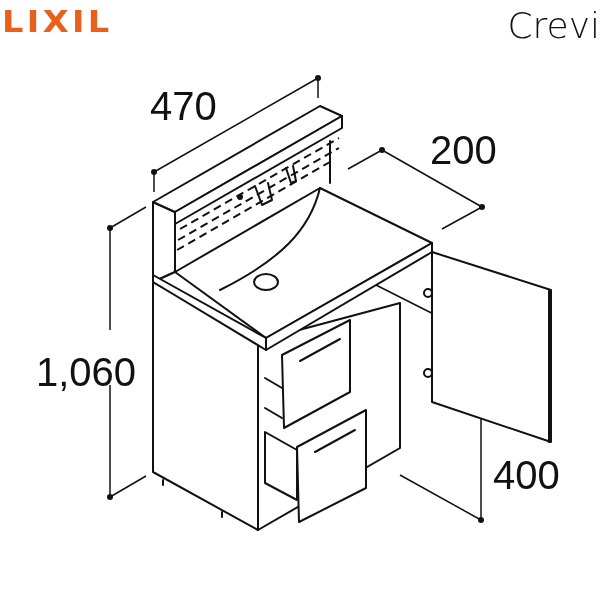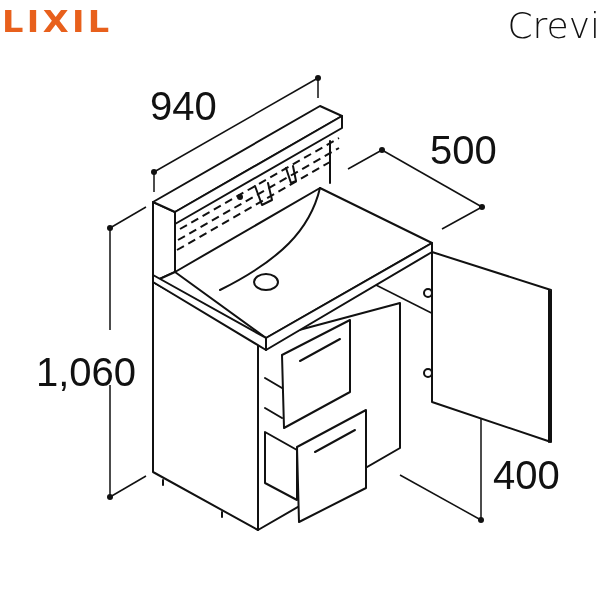--- a/index.html
+++ b/index.html
@@ -107,16 +107,16 @@
   <g>
     <polygon class="f" points="432,252 551,290 551,442 432,402"></polygon>
     <line class="l" x1="549" y1="290" x2="549" y2="442"></line>
   </g>
   <g>
     <circle class="l" cx="428" cy="293" r="4"></circle>
     <circle class="l" cx="428" cy="373" r="4"></circle>
   </g>
 </svg>
 
-<div class="dim-label" id="dim-width">940</div>
-<div class="dim-label" id="dim-depth">500</div>
+<div class="dim-label" id="dim-width">470</div>
+<div class="dim-label" id="dim-depth">200</div>
 <div class="dim-label" id="dim-height">1,060</div>
 <div class="dim-label" id="dim-counter">400</div>
 
 </body></html>

